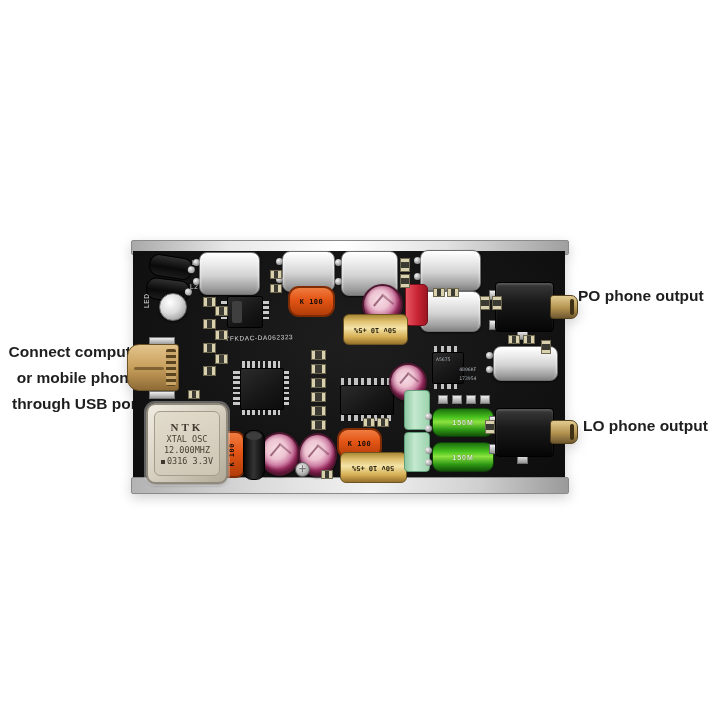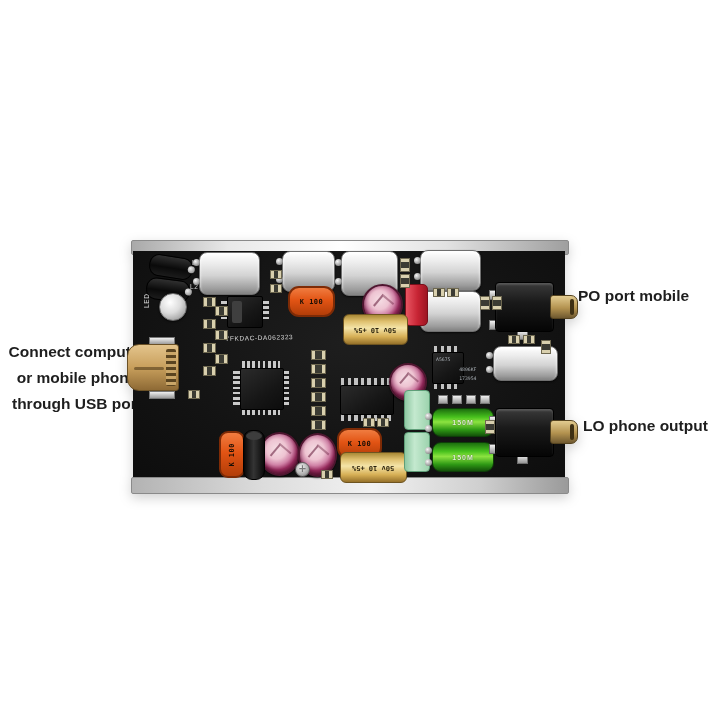--- a/index.html
+++ b/index.html
@@ -98,21 +98,21 @@
 </head>
 <body>
 
 <div class="canvas">
 
   <div class="ann usb-note">
     <div>Connect computer</div>
     <div>or mobile phone</div>
     <div>through USB port</div>
   </div>
-  <div class="ann" style="left:578px;top:287px;">PO port mobile</div>
+  <div class="ann" style="left:578px;top:287px;">PO phone output</div>
   <div class="ann" style="left:583px;top:417px;">LO phone output</div>
 
   <div class="board">
     <div class="rail abs" style="top:0;"></div>
     <div class="pcb"></div>
     <div class="rail bot abs"></div>
 
     <div class="ind abs" style="left:16px;top:16px;width:42px;height:20px;transform:rotate(9deg);"></div>
     <div class="ind abs" style="left:13px;top:39px;width:42px;height:20px;transform:rotate(7deg);"></div>
     <div class="silk abs" style="left:59px;top:19px;">L1</div>
@@ -211,20 +211,28 @@
       <div class="jack-barrel" style="left:417px;top:55px;width:26px;height:22px;"></div>
     </div>
     <div>
       <div class="jleg" style="left:356px;top:176px;"></div>
       <div class="jleg" style="left:356px;top:204px;"></div>
       <div class="jleg" style="left:384px;top:214px;"></div>
       <div class="jack-body" style="left:362px;top:168px;width:57px;height:47px;"></div>
       <div class="jack-barrel" style="left:417px;top:180px;width:26px;height:22px;"></div>
     </div>
 
+    <div class="xtal abs" style="left:13px;top:163px;width:78px;height:77px;">
+      <div class="xtal-in">
+        <div class="xt-brand">NTK</div>
+        <div class="xt-line">XTAL OSC</div>
+        <div class="xt-line">12.000MHZ</div>
+        <div class="xt-line xt-dot">0316 3.3V</div>
+      </div>
+    </div>
 
     <div class="tab" style="left:16px;top:97px;width:24px;height:6px;"></div>
     <div class="tab" style="left:16px;top:151px;width:24px;height:6px;"></div>
     <div class="usbc abs" style="left:-6px;top:104px;width:50px;height:45px;"></div>
 
     <div class="cyl abs" style="left:110px;top:190px;width:20px;height:48px;"></div>
     <div class="screw abs" style="left:162px;top:222px;width:13px;height:13px;">+</div>
 
     <div class="smd-h" style="left:70px;top:57px;width:11px;height:8px;"></div>
     <div class="smd-h" style="left:82px;top:66px;width:11px;height:8px;"></div>

